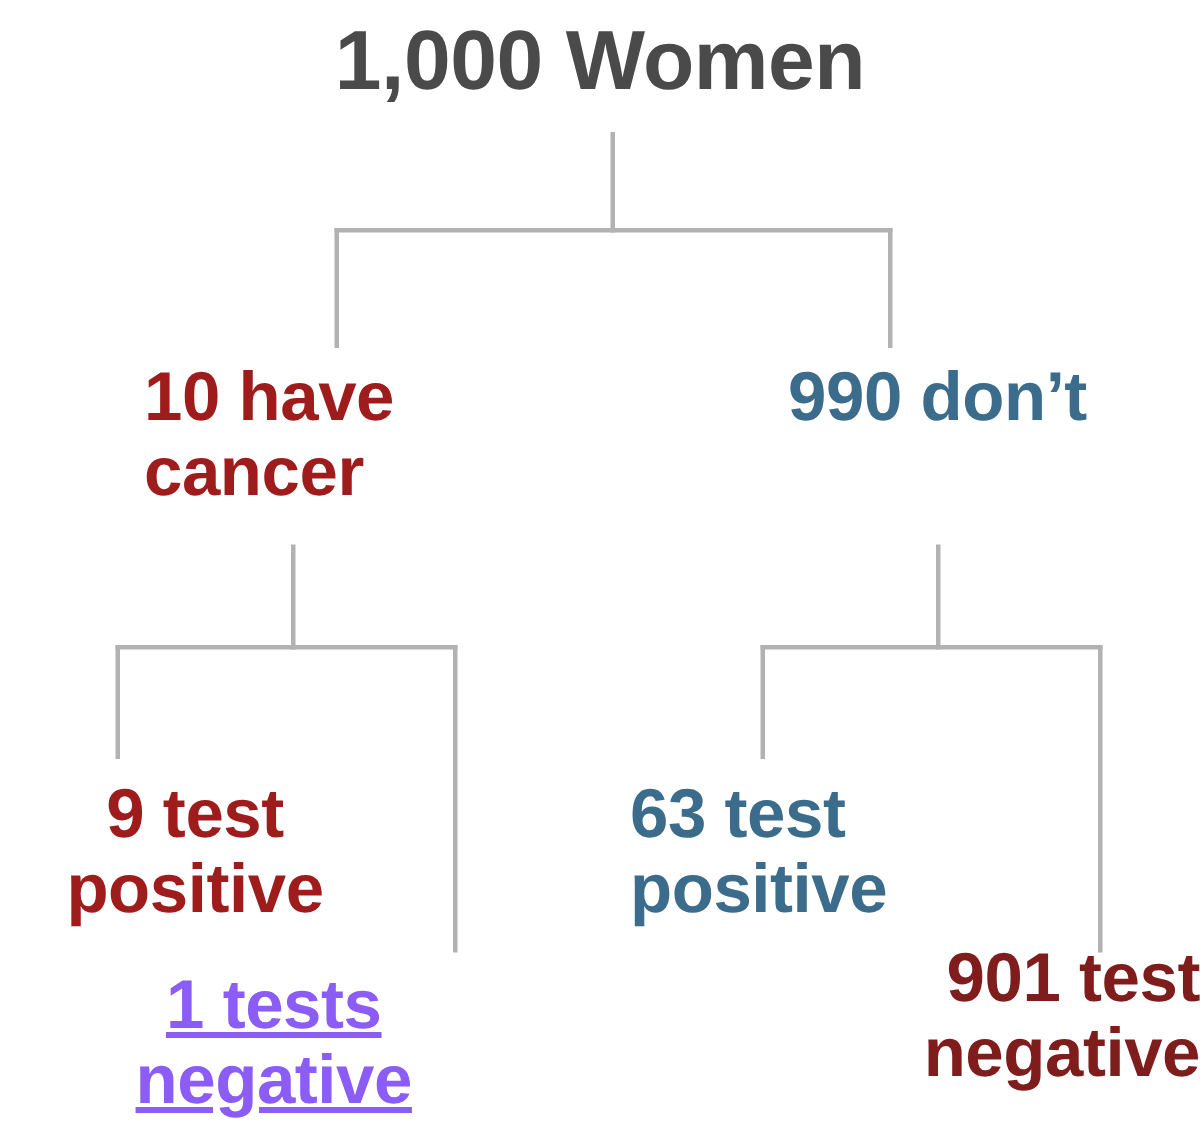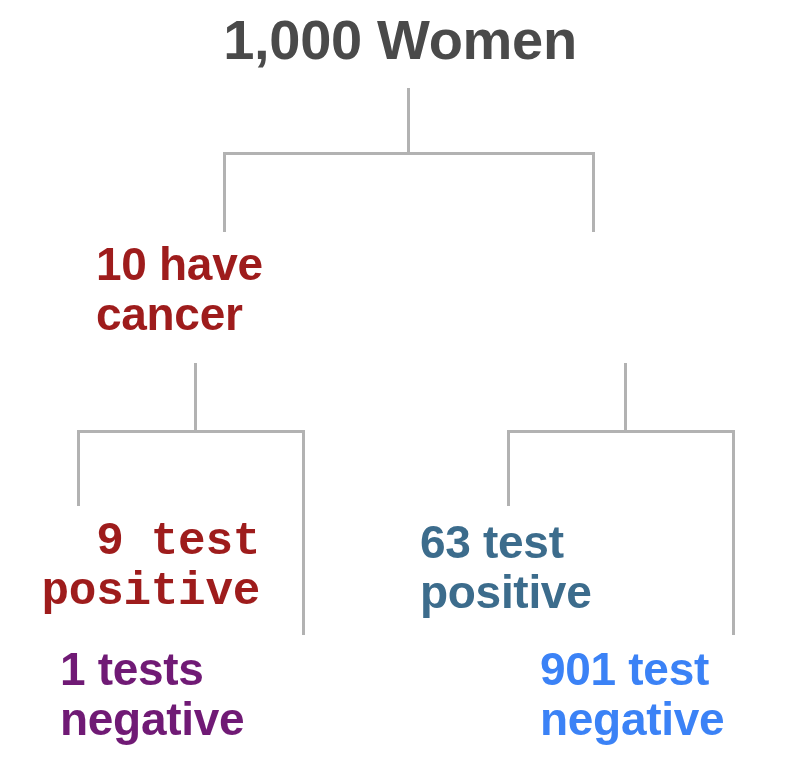--- a/index.html
+++ b/index.html
@@ -51,48 +51,48 @@
     text-align: center;
     font-size: 46px;
     color: #3c6c8c;
   }
 
   
   #true-positive-label {
     left: 0px;
     top: 518px;
     width: 260px;
-    text-align: right;
+    text-align: center;
     font-size: 46px;
     color: #9e1c1c;
-    font-family: Liberation Mono, monospace;
   }
   #false-negative-label {
     left: 60px;
     top: 645px;
     width: 245px;
-    text-align: left;
+    text-align: center;
     font-size: 46px;
-    color: #701a75;
+    color: #8b5cf6;
+    text-decoration: underline;
   }
   #false-positive-label {
     left: 420px;
     top: 518px;
     width: 280px;
     text-align: left;
     font-size: 46px;
     color: #3c6c8c;
   }
   #true-negative-label {
     left: 540px;
-    top: 645px;
+    top: 627px;
     width: 260px;
-    text-align: left;
+    text-align: right;
     font-size: 46px;
-    color: #3b82f6;
+    color: #7f1d1d;
   }
 
   
   .edge {
     position: absolute;
     background: #b2b2b2;
   }
   .edge-v { width: 3px; }
   .edge-h { height: 3px; }
 
@@ -134,20 +134,21 @@
   <div class="edge edge-v" id="edge-stem-right"></div>
   <div class="edge edge-h" id="edge-bar-right"></div>
   <div class="edge edge-v" id="edge-drop-fp"></div>
   <div class="edge edge-v" id="edge-drop-tn"></div>
 
   <div class="node-label" id="root-label">1,000 Women</div>
 
   <div class="node-label" id="cancer-label">10 have
 cancer</div>
 
+  <div class="node-label" id="nocancer-label">990 don’t</div>
 
   <div class="node-label" id="true-positive-label">9 test
 positive</div>
 
   <div class="node-label" id="false-negative-label">1 tests
 negative</div>
 
   <div class="node-label" id="false-positive-label">63 test
 positive</div>
 

